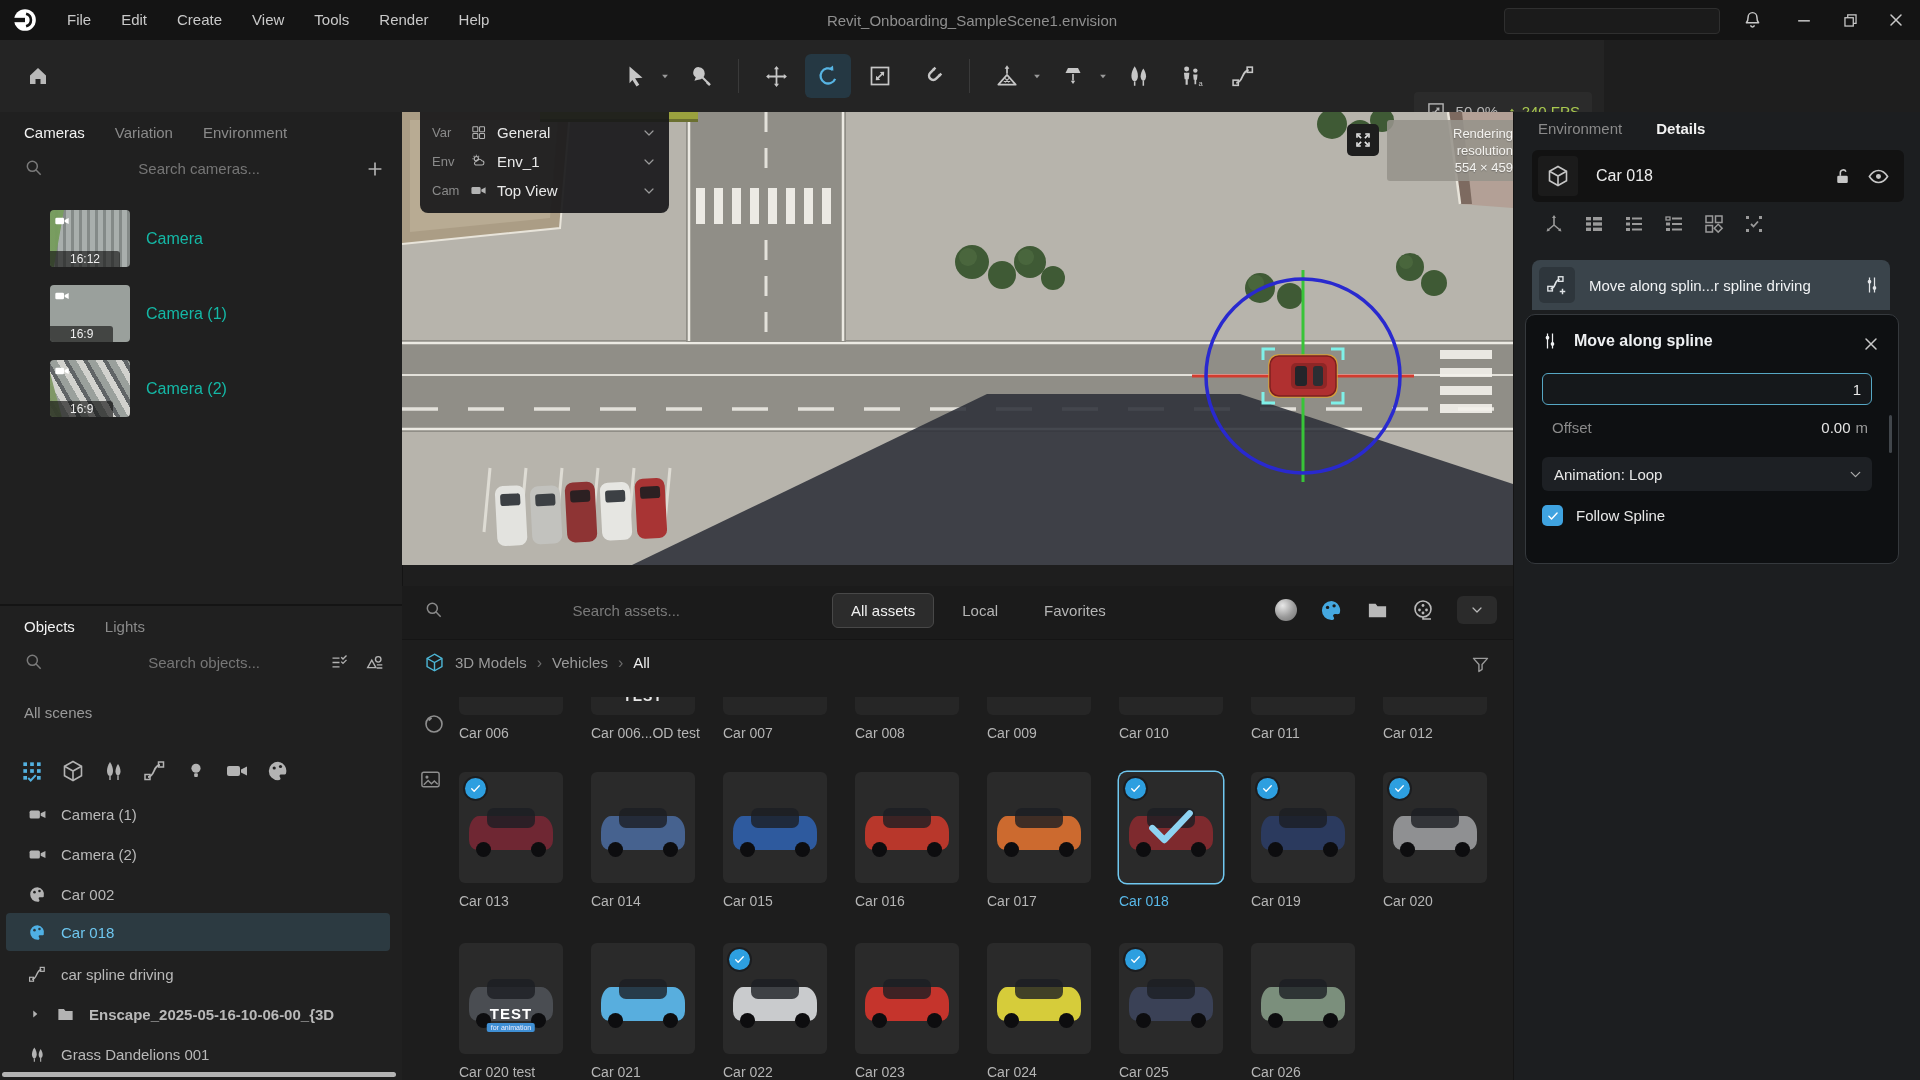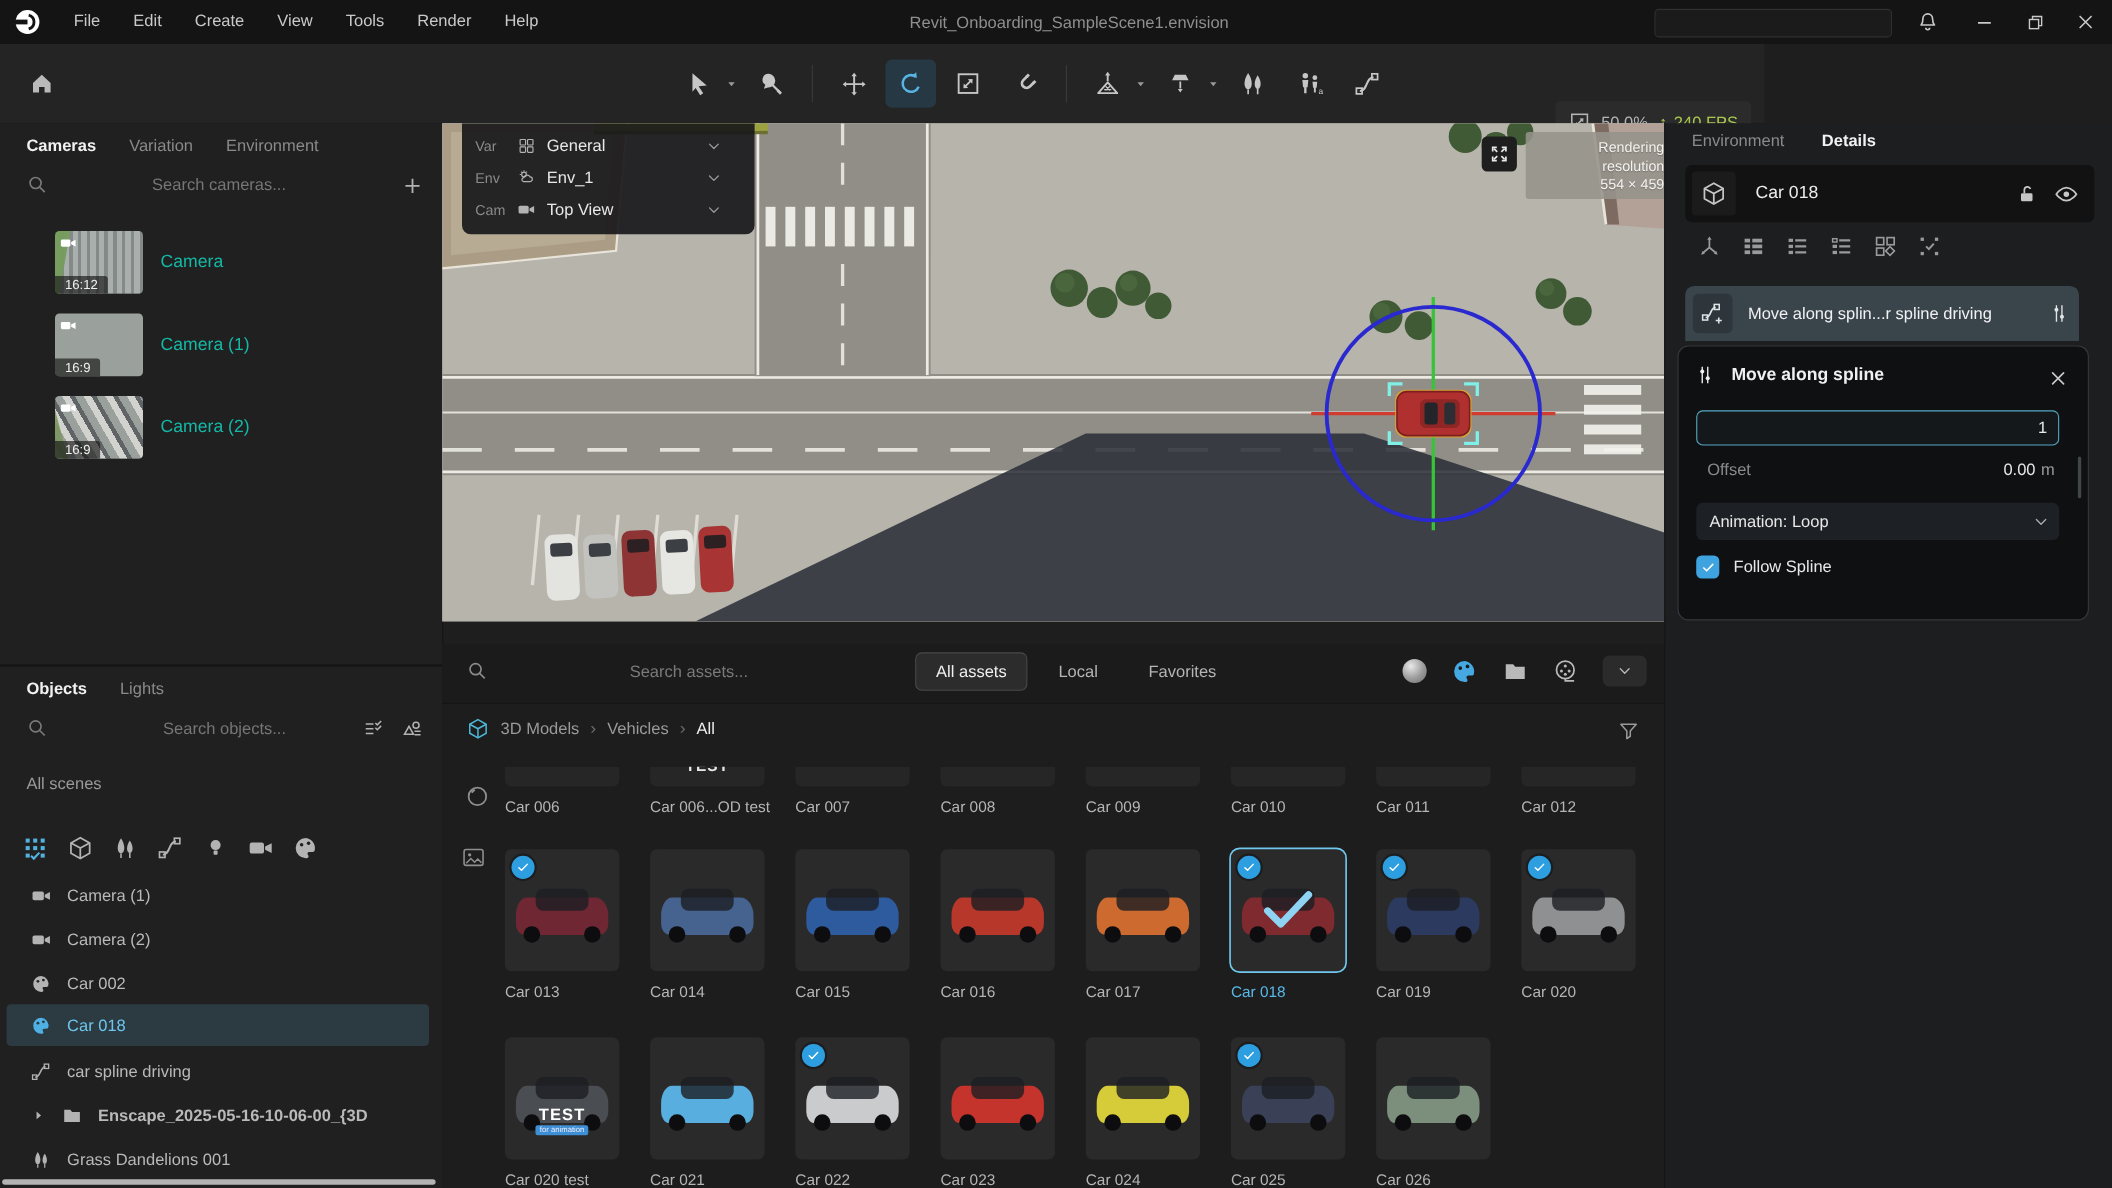--- a/index.html
+++ b/index.html
@@ -28,28 +28,28 @@
   .tcaret{width:14px;height:14px;color:#9a9a9a;margin-left:-6px;}
   .tdivider{width:1px;height:34px;background:#3a3a3a;margin:0 8px;}
   .fpsbox{position:absolute;right:12px;top:52px;height:38px;background:#2b2b2b;border-radius:4px;
           display:flex;align-items:center;gap:10px;padding:0 12px;font-size:15px;color:#b5b5b5;}
   .fpsgreen{color:#a9c94f;display:flex;align-items:center;gap:6px;}
   .fpscorner{position:absolute;right:0;bottom:0;width:0;height:0;border-left:12px solid transparent;border-bottom:12px solid #8fae3f;}
 
   
   .leftpanel{position:absolute;left:0;top:112px;width:402px;height:968px;background:#202020;border-right:1px solid #141414;}
   .lp-tabs{position:absolute;left:24px;display:flex;gap:30px;font-size:15px;color:#8a8a8a;}
-  .lp-tabs .on{color:#f2f2f2;font-weight:bold;}
+  .lp-tabs .on{color:#f2f2f2;font-weight:normal;}
   .searchrow{position:absolute;left:24px;display:flex;align-items:center;gap:14px;color:#7a7a7a;}
   .searchrow input{background:transparent;border:0;color:#bdbdbd;font-size:15px;width:200px;}
   .searchrow input::placeholder{color:#767676;}
   .camitem{position:absolute;left:50px;display:flex;align-items:center;gap:16px;}
   .camth{width:80px;height:57px;border-radius:4px;position:relative;overflow:hidden;background:#555;}
   .camth .cc{position:absolute;left:4px;top:3px;color:#fff;}
-  .camth .ratio{position:absolute;left:0px;bottom:0px;background:rgba(20,20,20,.65);color:#efefef;font-size:12px;padding:1px 9px;border-radius:0 3px 0 0;}
+  .camth .ratio{position:absolute;left:0px;bottom:0px;background:rgba(20,20,20,.65);color:#efefef;font-size:12px;padding:1px 20px;border-radius:0 3px 0 0;}
   .camname{font-size:16px;color:#14b8a6;}
   .camth1{background:linear-gradient(100deg,rgba(118,156,92,.95) 0 15%,rgba(118,156,92,0) 16%),
           repeating-linear-gradient(90deg,#a9afad 0 5px,#848a88 5px 8px);background-color:#8f9593;}
   .camth2{background:linear-gradient(180deg,#90competent 0,#909492 0 32%,rgba(0,0,0,0) 32%),
           repeating-linear-gradient(115deg,#d8d8d4 0 7px,#5a5e60 7px 11px,#a3a7a4 11px 20px);background-color:#9aa09c;}
   .camth3{background:linear-gradient(75deg,rgba(124,150,96,.9) 0 12%,rgba(124,150,96,0) 13%),
           repeating-linear-gradient(60deg,#d2d2ce 0 6px,#606466 6px 10px,#9aa09c 10px 17px);background-color:#95999a;}
   .objdivider{position:absolute;left:0;top:492px;width:402px;height:2px;background:#141414;}
   .filters{position:absolute;left:18px;top:645px;display:flex;gap:13px;align-items:center;}
   .fbtn{width:28px;height:28px;display:flex;align-items:center;justify-content:center;color:#b3b3b3;}
@@ -57,21 +57,21 @@
   .treerow{position:absolute;left:0;width:402px;height:40px;display:flex;align-items:center;gap:14px;padding-left:28px;box-sizing:border-box;
            font-size:15px;color:#b9b9b9;}
   .treerow .tic{color:#b3b3b3;}
   .treesel{position:absolute;left:6px;width:384px;height:38px;background:#2c3a41;border-radius:4px;}
   .treerow.sel{color:#6ec6ef;}
   .treerow.sel .tic{color:#4fb0e4;}
   .hscroll{position:absolute;left:2px;bottom:3px;width:394px;height:5px;background:#c4c4c4;border-radius:3px;opacity:.9;}
 
   
   .viewport{position:absolute;left:402px;top:112px;width:1111px;height:453px;overflow:hidden;background:#b7b4ac;}
-  .vo{position:absolute;left:18px;top:0;width:249px;background:rgba(24,24,26,.92);border-radius:0 0 8px 8px;padding:6px 17px 8px 0;}
+  .vo{position:absolute;left:18px;top:0;width:249px;background:rgba(24,24,26,.92);border-radius:0 0 8px 8px;padding:6px 0 8px 0;}
   .vo-row{display:flex;align-items:center;height:29px;padding:0 12px;gap:10px;}
   .vo-pre{color:#8a8a8a;font-size:13px;width:28px;}
   .vo-val{color:#e8e8e8;font-size:15px;flex:1;}
   .vo-chev{color:#9a9a9a;}
   .fullbtn{position:absolute;left:945px;top:12px;width:32px;height:32px;background:#1e1e1e;border-radius:5px;
            display:flex;align-items:center;justify-content:center;color:#e8e8e8;}
   .resbadge{position:absolute;left:985px;top:8px;width:118px;background:rgba(150,147,139,.88);border-radius:3px;
             padding:5px 8px;text-align:right;color:#f4f3f0;font-size:13px;line-height:17px;text-shadow:0 1px 1px rgba(60,60,60,.4);}
 
   

